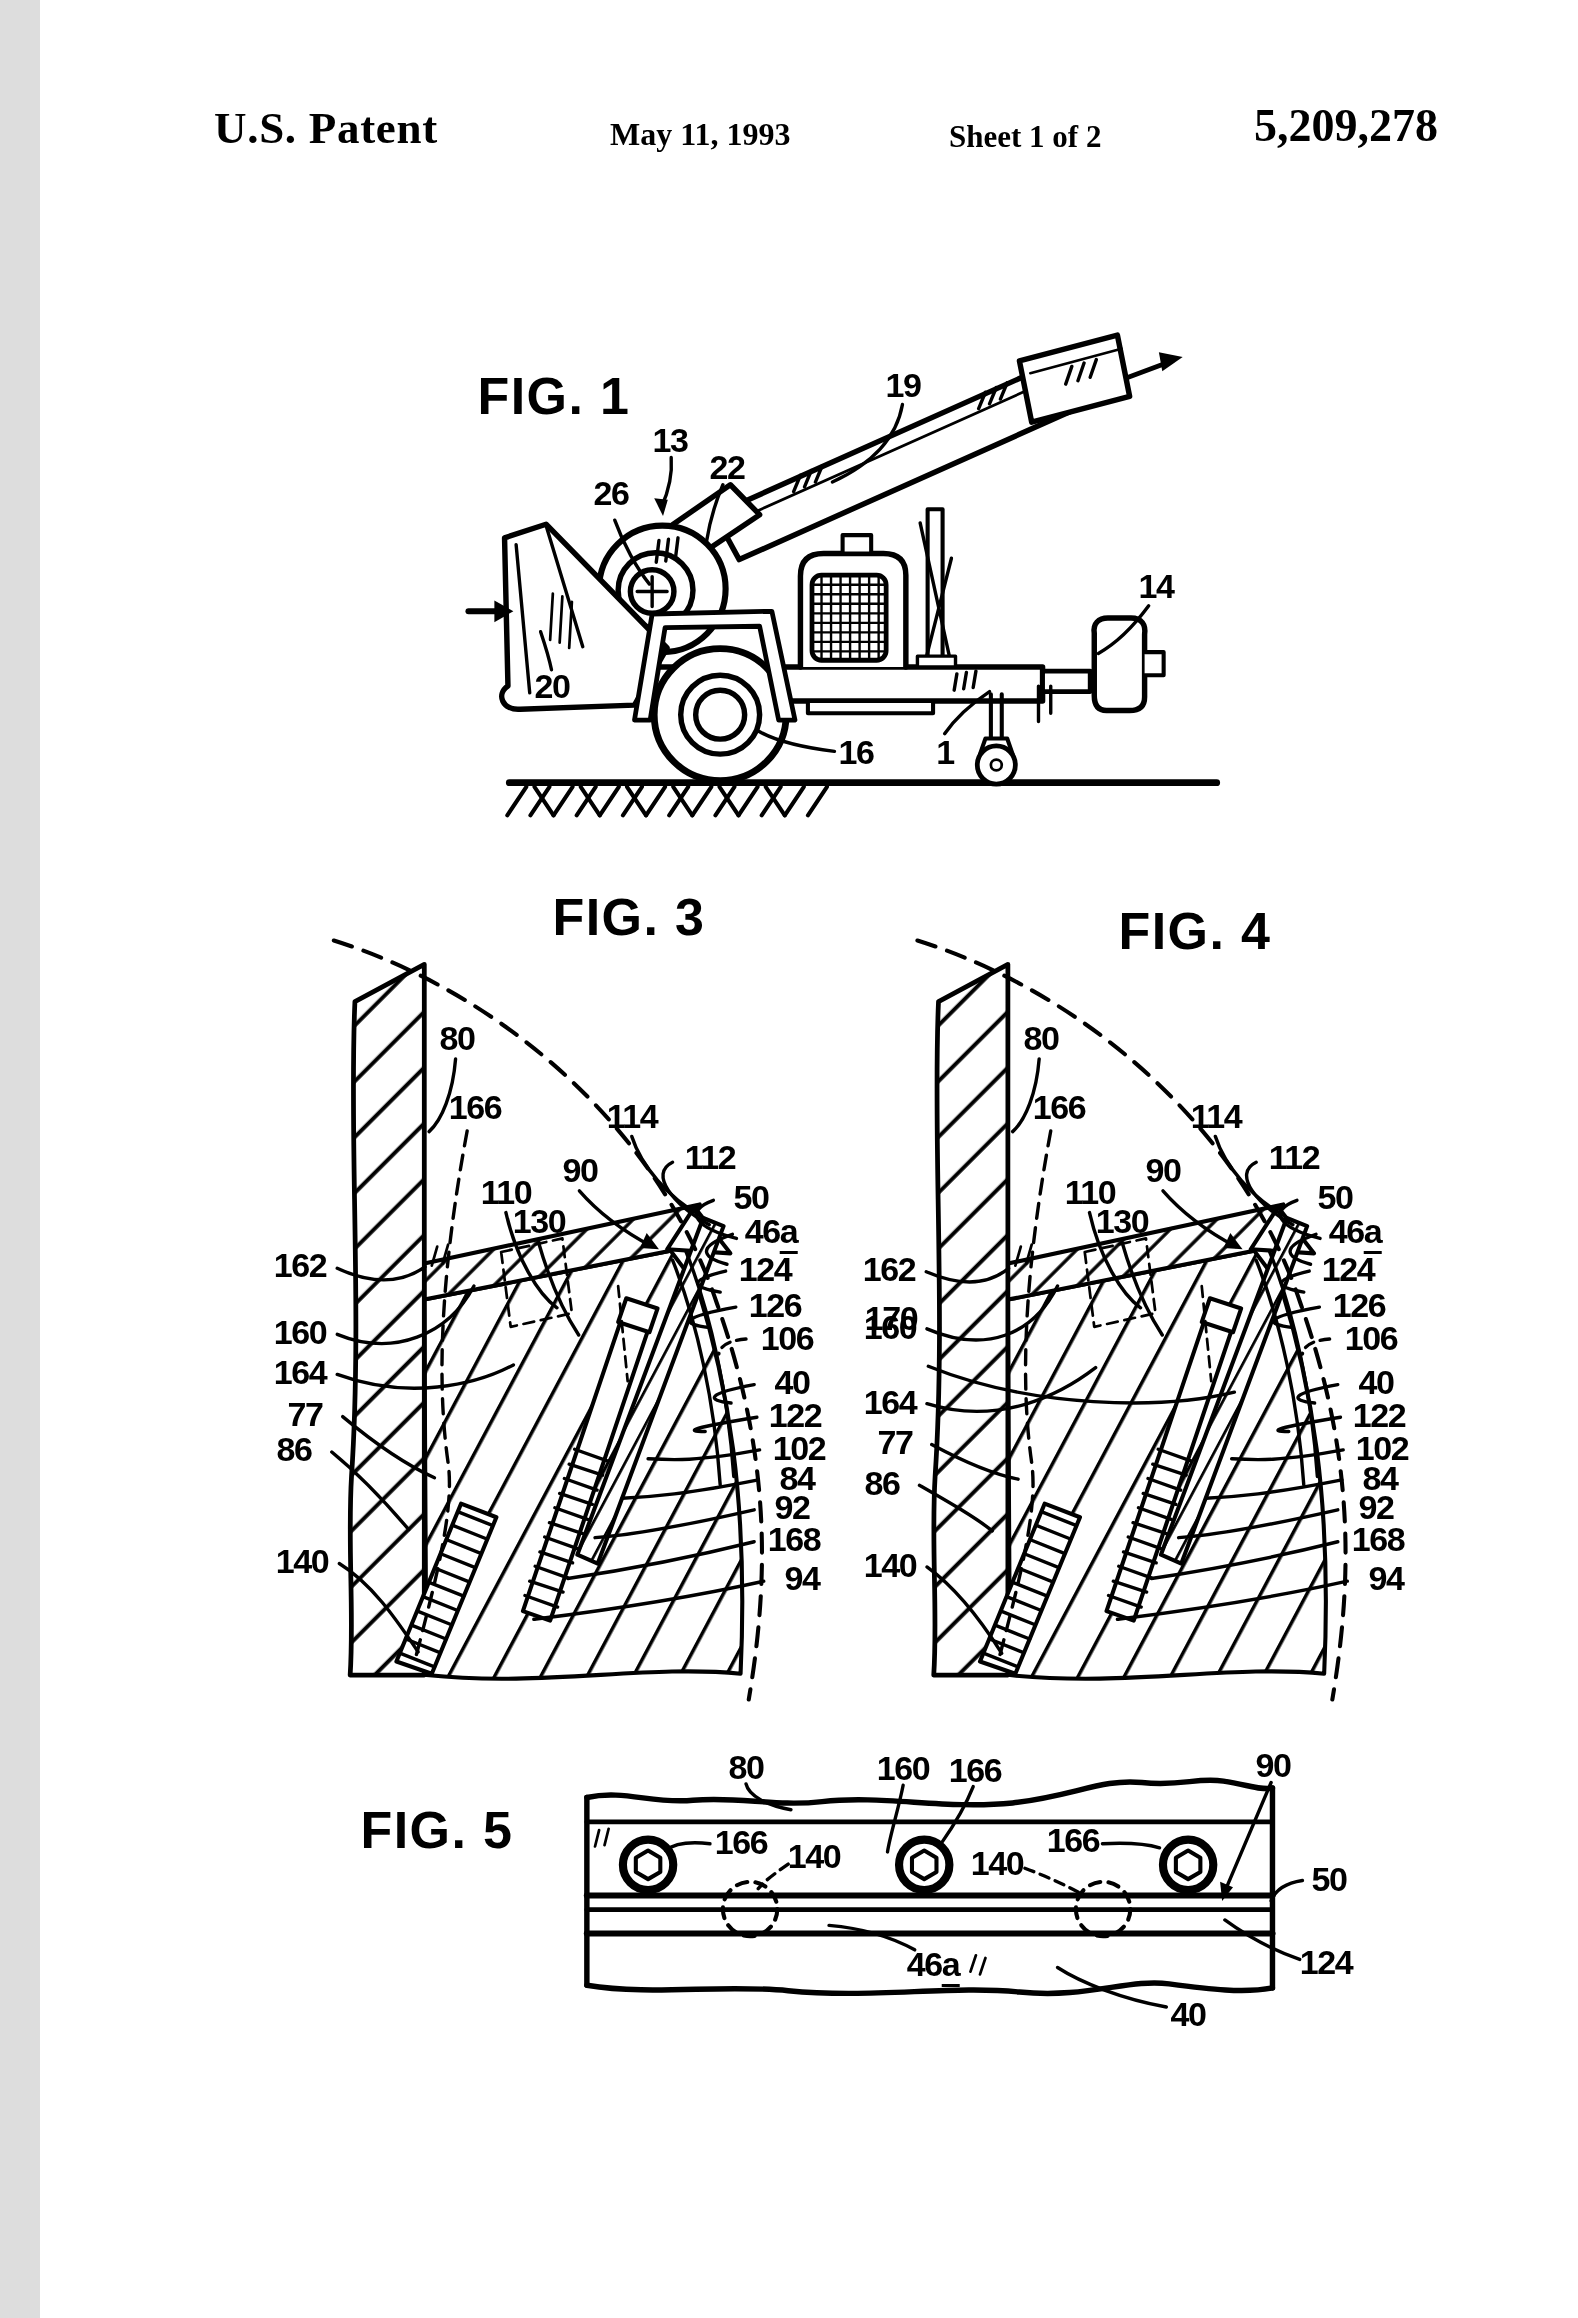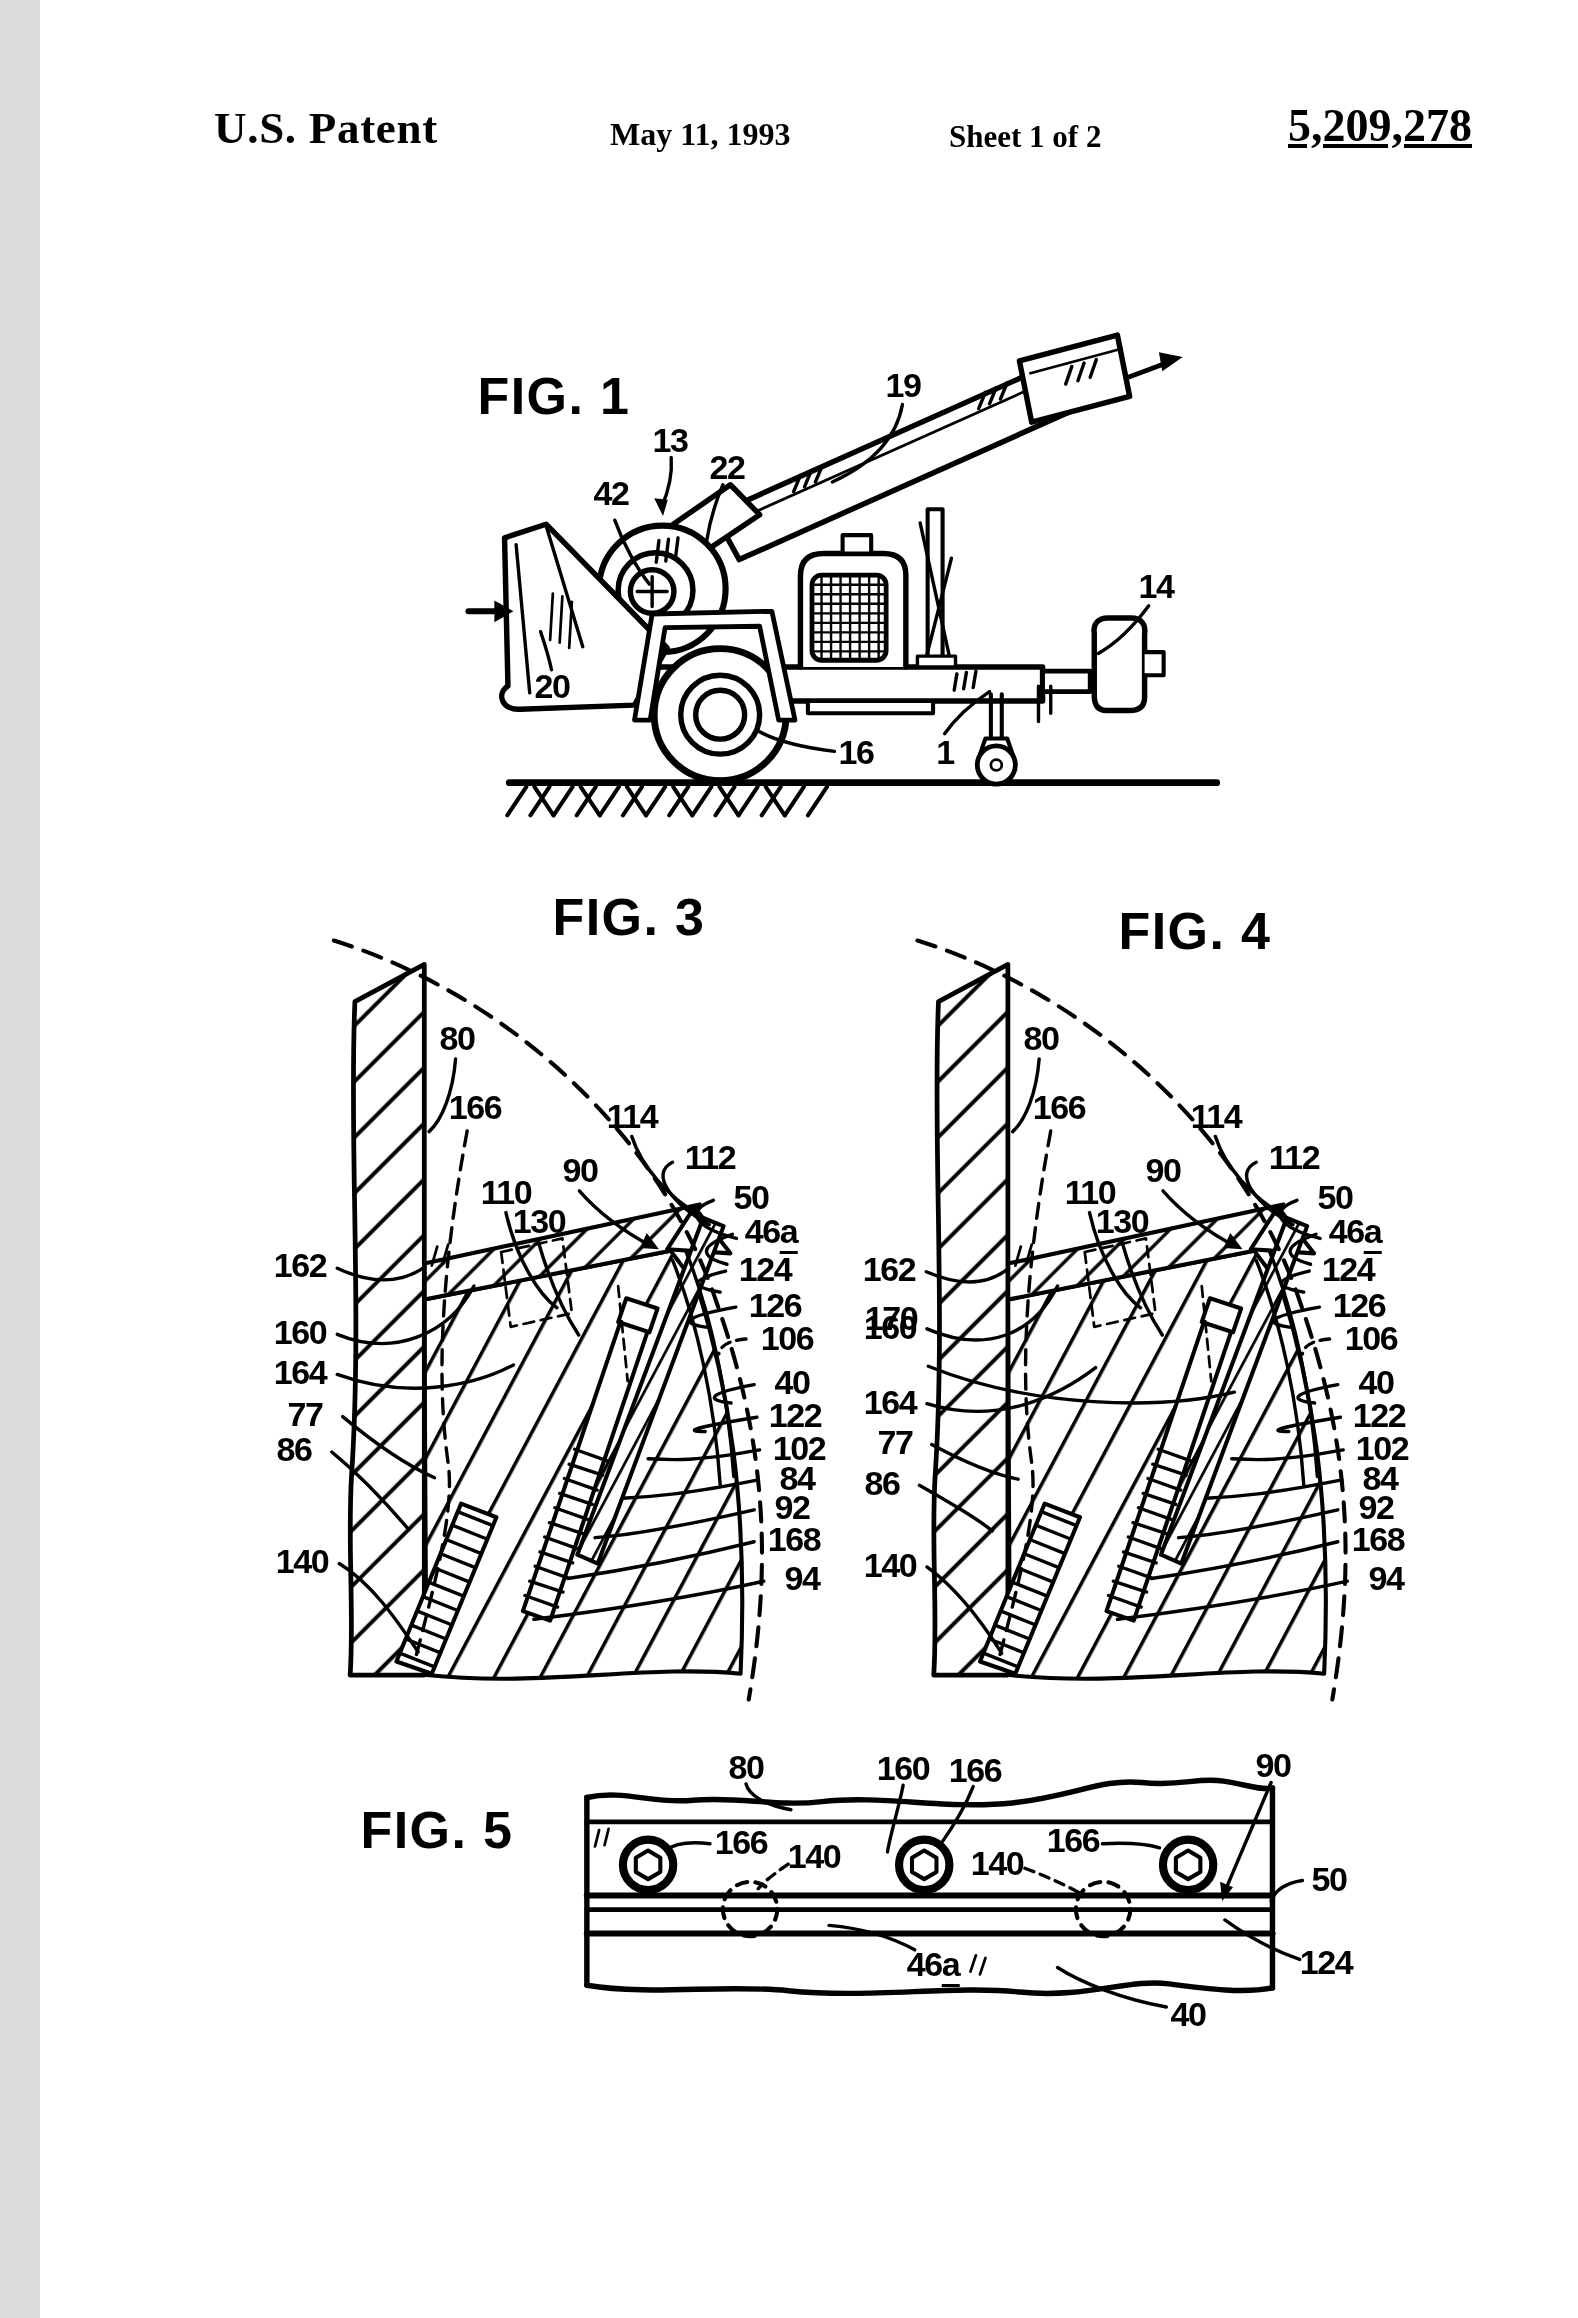--- a/index.html
+++ b/index.html
@@ -3,21 +3,21 @@
 <meta charset="utf-8">
 <style>
   html,body{margin:0;padding:0;background:#ddd;}
   .page{position:relative;width:1578px;height:2319px;background:#ffffff;overflow:hidden;
         font-family:"Liberation Sans",sans-serif;color:#000;margin-left:40px;}
   .page > svg{position:absolute;left:0;top:0;}
   .hdr-item{position:absolute;white-space:nowrap;color:#000;}
   .h-title{left:174px;top:106px;font:700 45px/1 "Liberation Serif",serif;letter-spacing:0.7px;}
   .h-date{left:570px;top:118px;font:700 32px/1 "Liberation Serif",serif;}
   .h-sheet{left:909px;top:121px;font:700 31px/1 "Liberation Serif",serif;}
-  .h-number{left:1248px;top:103px;font:700 46px/1 "Liberation Serif",serif;text-decoration:underline;}
+  .h-number{left:1214px;top:103px;font:700 46px/1 "Liberation Serif",serif;}
   .figtitle{position:absolute;transform:translate(-50%,-50%);
             font:700 52px/1 "Liberation Sans",sans-serif;letter-spacing:1.4px;white-space:nowrap;}
   .ref{position:absolute;transform:translate(-50%,-50%);
        font:700 34px/1 "Liberation Sans",sans-serif;letter-spacing:-1.4px;white-space:nowrap;}
   .usub{border-bottom:3.4px solid #000;padding-bottom:0.7px;}
 </style>
 </head>
 <body>
 
 <div class="page">
@@ -255,21 +255,21 @@
 </div>
 
 <div class="figtitle" style="left:514px;top:396px">FIG. 1</div>
 <div class="figtitle" style="left:589px;top:917px">FIG. 3</div>
 <div class="figtitle" style="left:1155px;top:931px">FIG. 4</div>
 <div class="figtitle" style="left:397px;top:1830px">FIG. 5</div>
 
 <div class="ref" style="left:863px;top:385px">19</div>
 <div class="ref" style="left:630px;top:440px">13</div>
 <div class="ref" style="left:687px;top:467px">22</div>
-<div class="ref" style="left:571px;top:493px">42</div>
+<div class="ref" style="left:571px;top:493px">26</div>
 <div class="ref" style="left:1116px;top:586px">14</div>
 <div class="ref" style="left:512px;top:686px">20</div>
 <div class="ref" style="left:816px;top:752px">16</div>
 <div class="ref" style="left:905px;top:752px">1</div>
 
 <div class="ref" style="left:417px;top:1038px">80</div>
 <div class="ref" style="left:435px;top:1107px">166</div>
 <div class="ref" style="left:592px;top:1116px">114</div>
 <div class="ref" style="left:540px;top:1170px">90</div>
 <div class="ref" style="left:466px;top:1192px">110</div>

